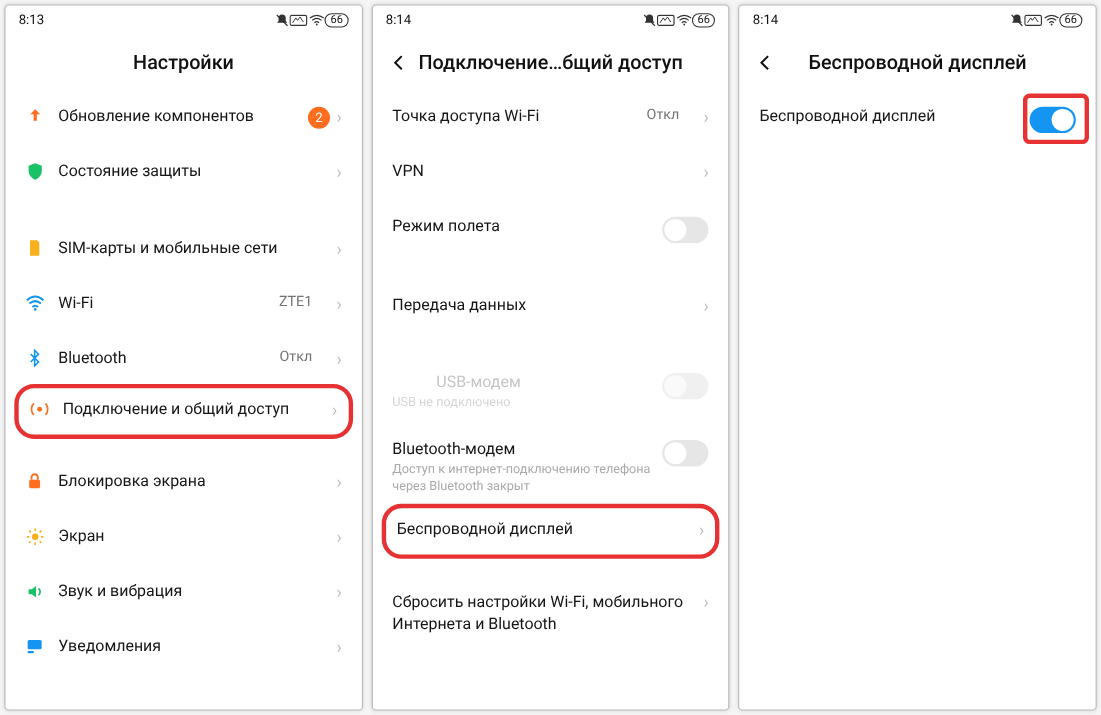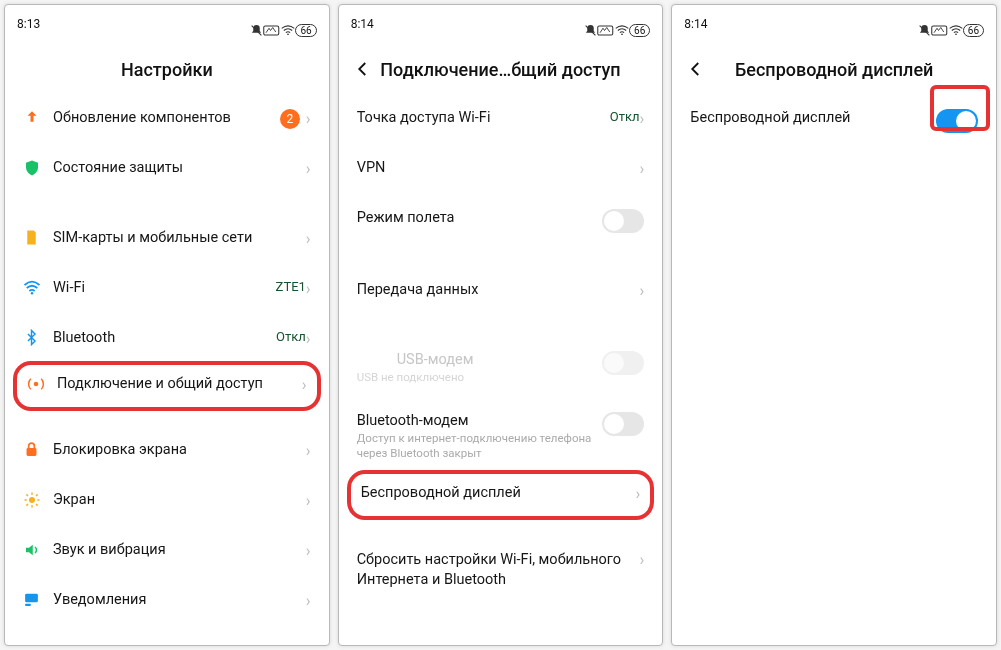--- a/index.html
+++ b/index.html
@@ -19,25 +19,25 @@
     border-radius: 4px;
     box-shadow: 0 0 4px rgba(0,0,0,0.12);
     display: flex;
     flex-direction: column;
     overflow: hidden;
     position: relative;
   }
   .status-bar {
     height: 26px;
     display: flex;
+    align-items: center;
     justify-content: space-between;
     padding: 0 12px;
     font-size: 12px;
     color: #111;
-    margin-top: 12px;
   }
   .status-right { display:flex; align-items:center; gap:0; }
   .status-right svg { display:block; }
   .header {
     height: 52px;
     display: flex;
     align-items: center;
     justify-content: center;
     font-size: 18px;
     font-weight: 500;
@@ -61,21 +61,21 @@
     min-height: 50px;
     position: relative;
   }
   .row .icon-slot {
     width: 30px;
     display:flex; align-items:center; justify-content:flex-start;
   }
   .row .label-col { flex:1; display:flex; flex-direction:column; }
   .row .label { font-size: 14.5px; color:#161616; }
   .row .sub { font-size: 11.5px; color:#aaa; margin-top:2px; line-height:1.25; }
-  .row .value { font-size: 13px; color:#14532d; margin-right:0; }
+  .row .value { font-size: 13px; color:#737373; margin-right:22px; }
   .row .chev { color:#bcbcbc; }
   .disabled .label { color:#c6c6c6;margin-left:40px; }
   .disabled .sub { color:#d5d5d5; }
   .group-gap { height: 20px; }
   .badge {
     width: 20px; height:20px; border-radius:50%;
     background:#ff6e1f; color:#fff; font-size:12px;
     display:flex; align-items:center; justify-content:center;
     margin-right:6px;
   }

